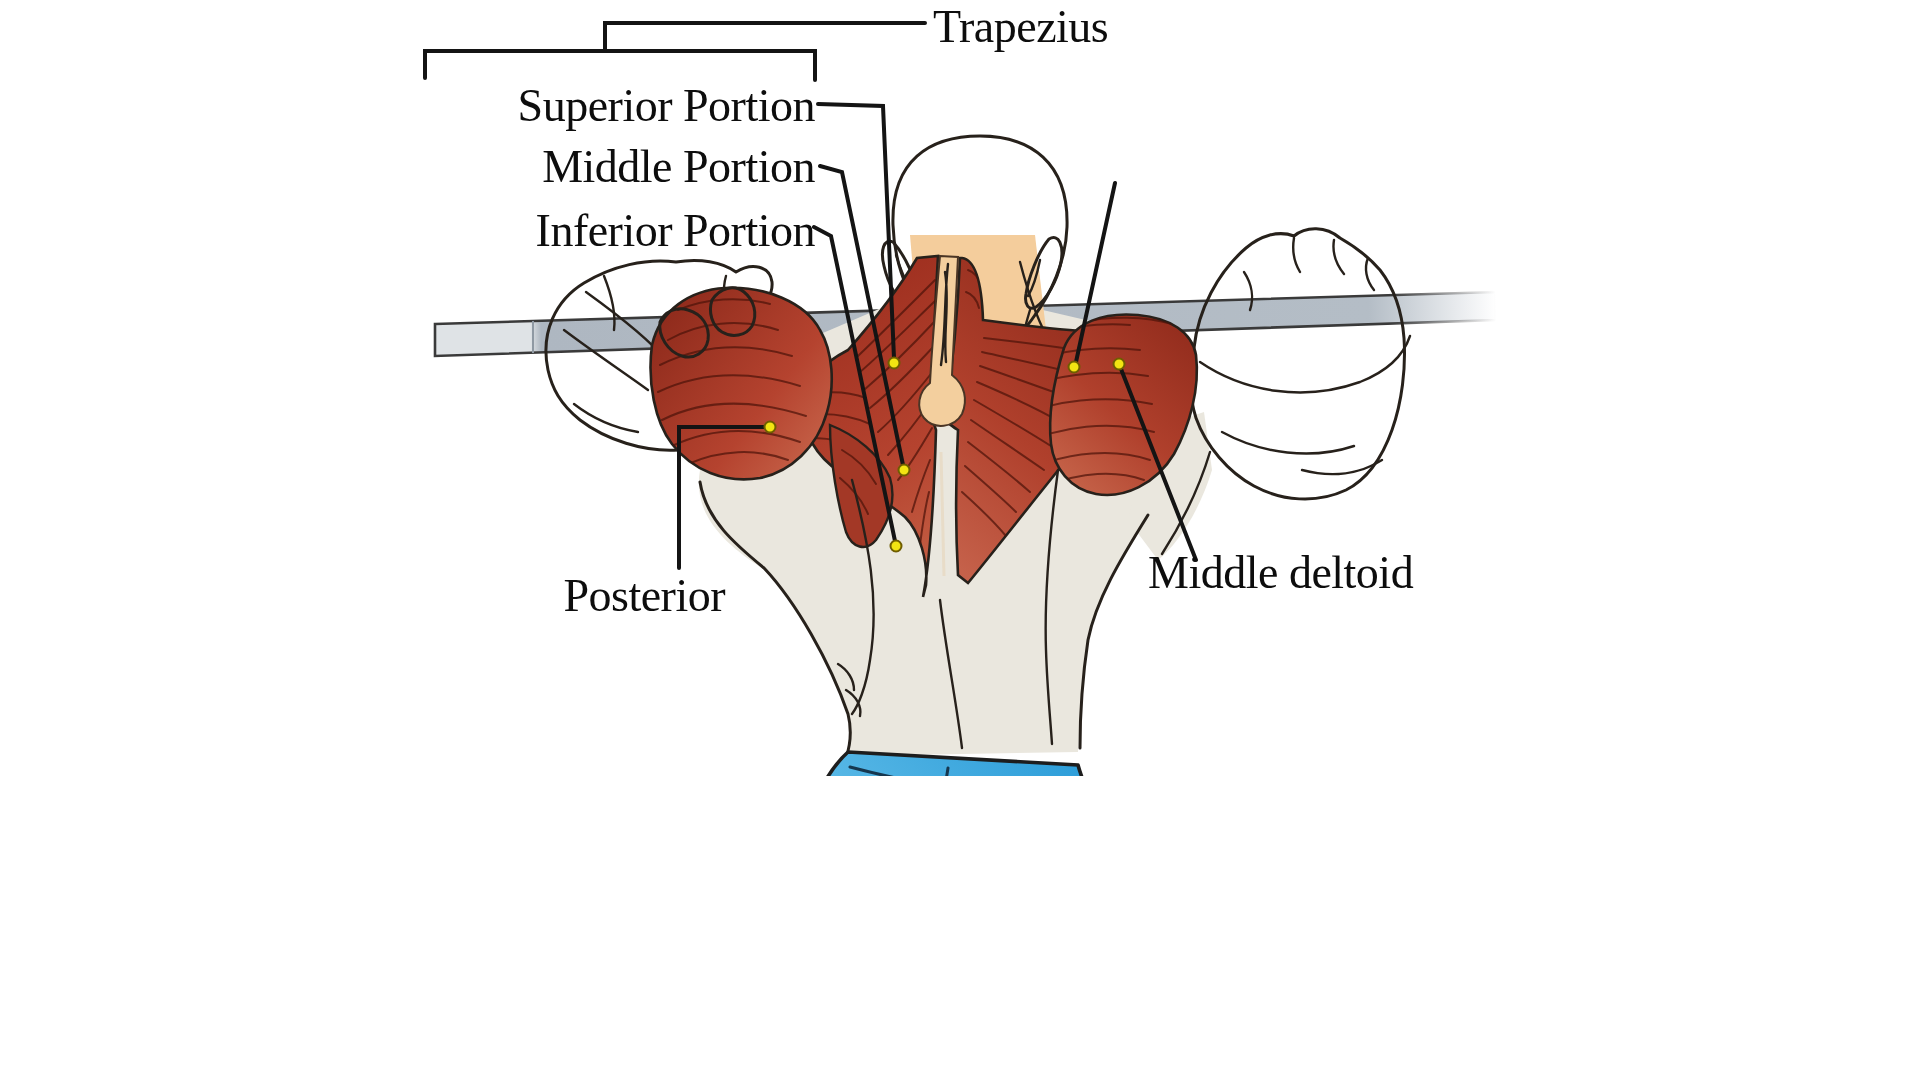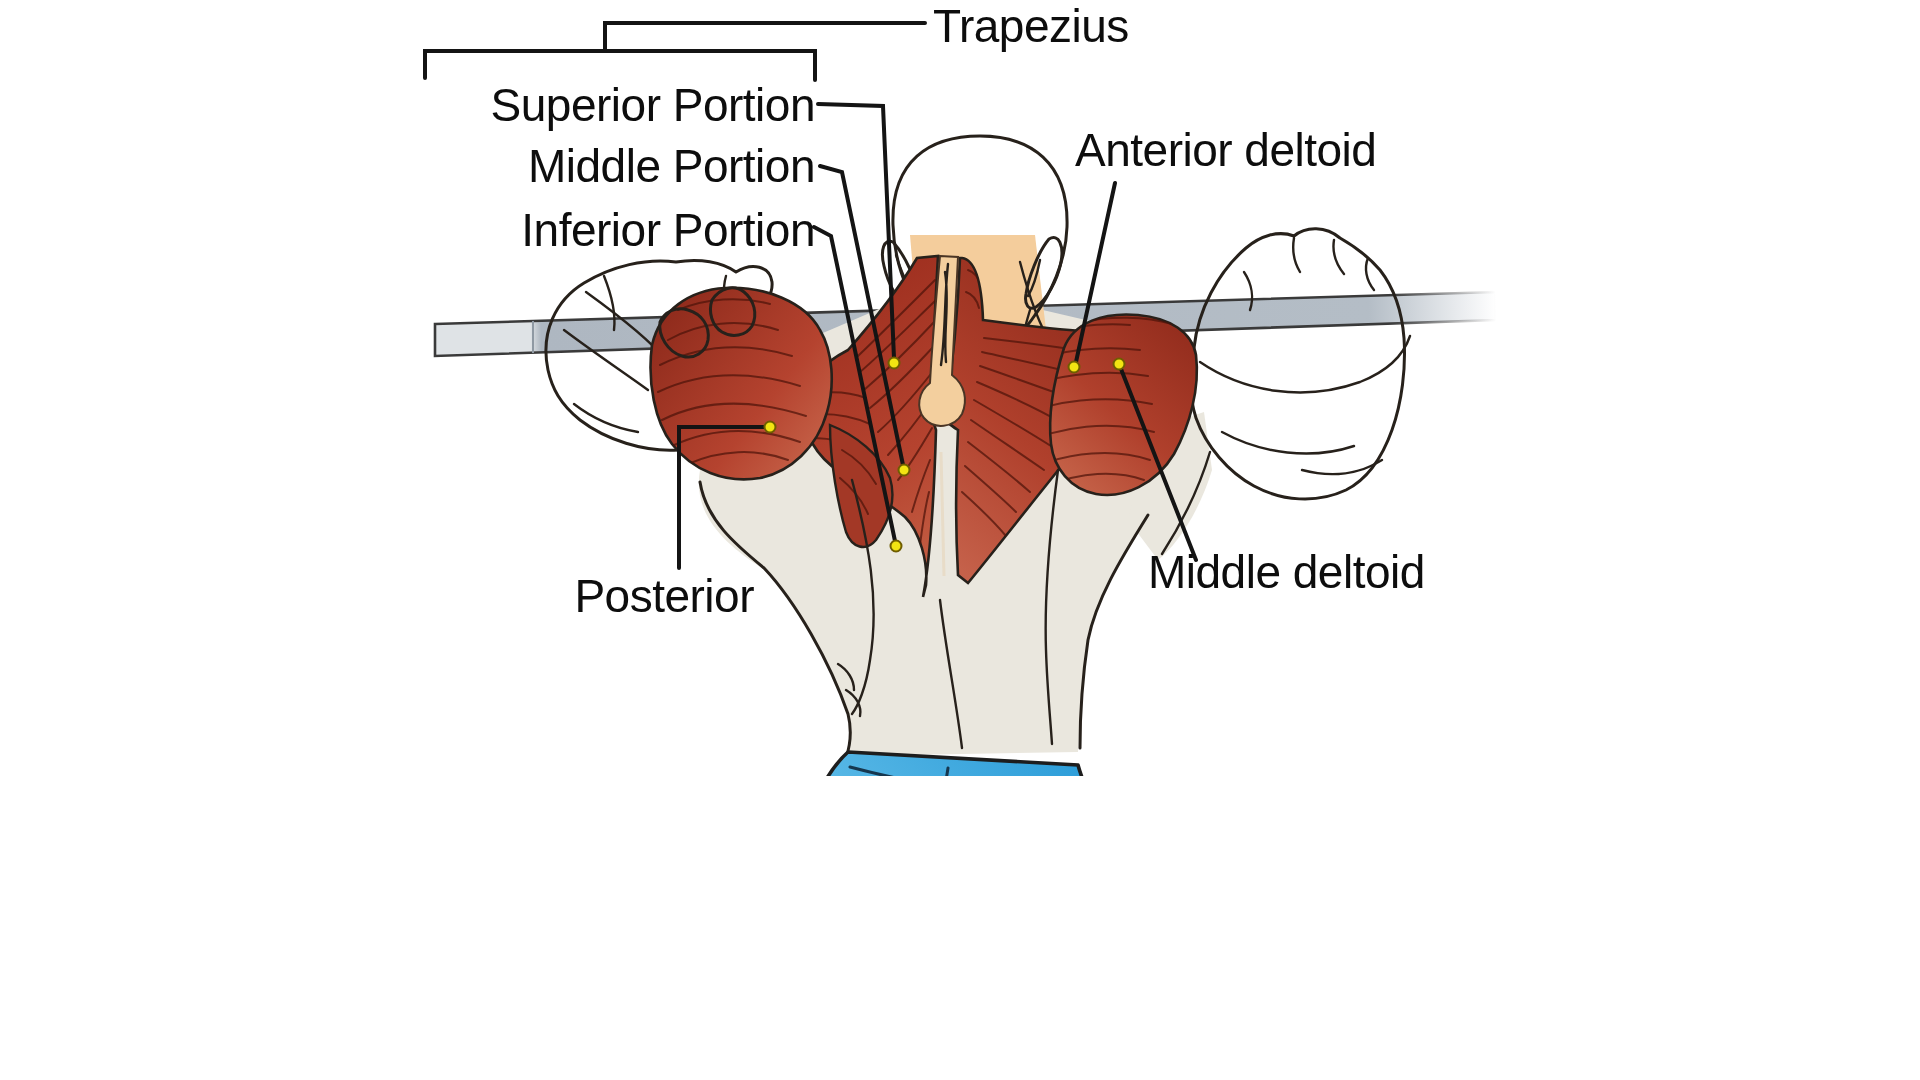--- a/index.html
+++ b/index.html
@@ -1,18 +1,18 @@
 <!DOCTYPE html>
 <html><head>
 <meta charset="utf-8">
 <style>
   html,body{margin:0;padding:0;background:#ffffff;}
   #stage{
     position:relative;width:1920px;height:776px;overflow:hidden;
-    background:#ffffff;font-family:Liberation Sans, sans-serif;
+    background:#ffffff;font-family:Liberation Serif, serif;
   }
   #figure-svg{position:absolute;left:0;top:0;width:1920px;height:1080px;}
   .lbl{
     position:absolute;color:#0d0d0d;font-size:46px;line-height:1.08;
     white-space:nowrap;letter-spacing:-0.5px;
   }
   .lbl.right{text-align:left;}
   .outline{fill:none;stroke:#27211b;stroke-width:3;stroke-linecap:round;stroke-linejoin:round;}
   .thin{fill:none;stroke:#27211b;stroke-width:2.4;stroke-linecap:round;stroke-linejoin:round;}
   .stria{fill:none;stroke:#4d130a;stroke-width:2;stroke-linecap:round;opacity:.72;}
@@ -280,21 +280,20 @@
   </svg>
 
   <div class="lbl" style="left:933px;top:2px;">Trapezius</div>
 
   <div class="lbl right" style="right:1105px;top:81px;">Superior Portion</div>
 
   <div class="lbl right" style="right:1105px;top:206px;">Inferior Portion</div>
 
   <div class="lbl right" style="right:1105px;top:142px;">Middle Portion</div>
 
-  <div class="lbl" style="left:1075px;top:126px;">Anterior deltoid</div>
 
   <div class="lbl" style="left:1148px;top:548px;">Middle deltoid</div>
 
-  <div class="lbl right" style="right:1166px;top:570px;line-height:52px;">
+  <div class="lbl right" style="right:1195px;top:570px;line-height:52px;">
     <div>Posterior</div>
   </div>
 
 </div>
 
 </body></html>

